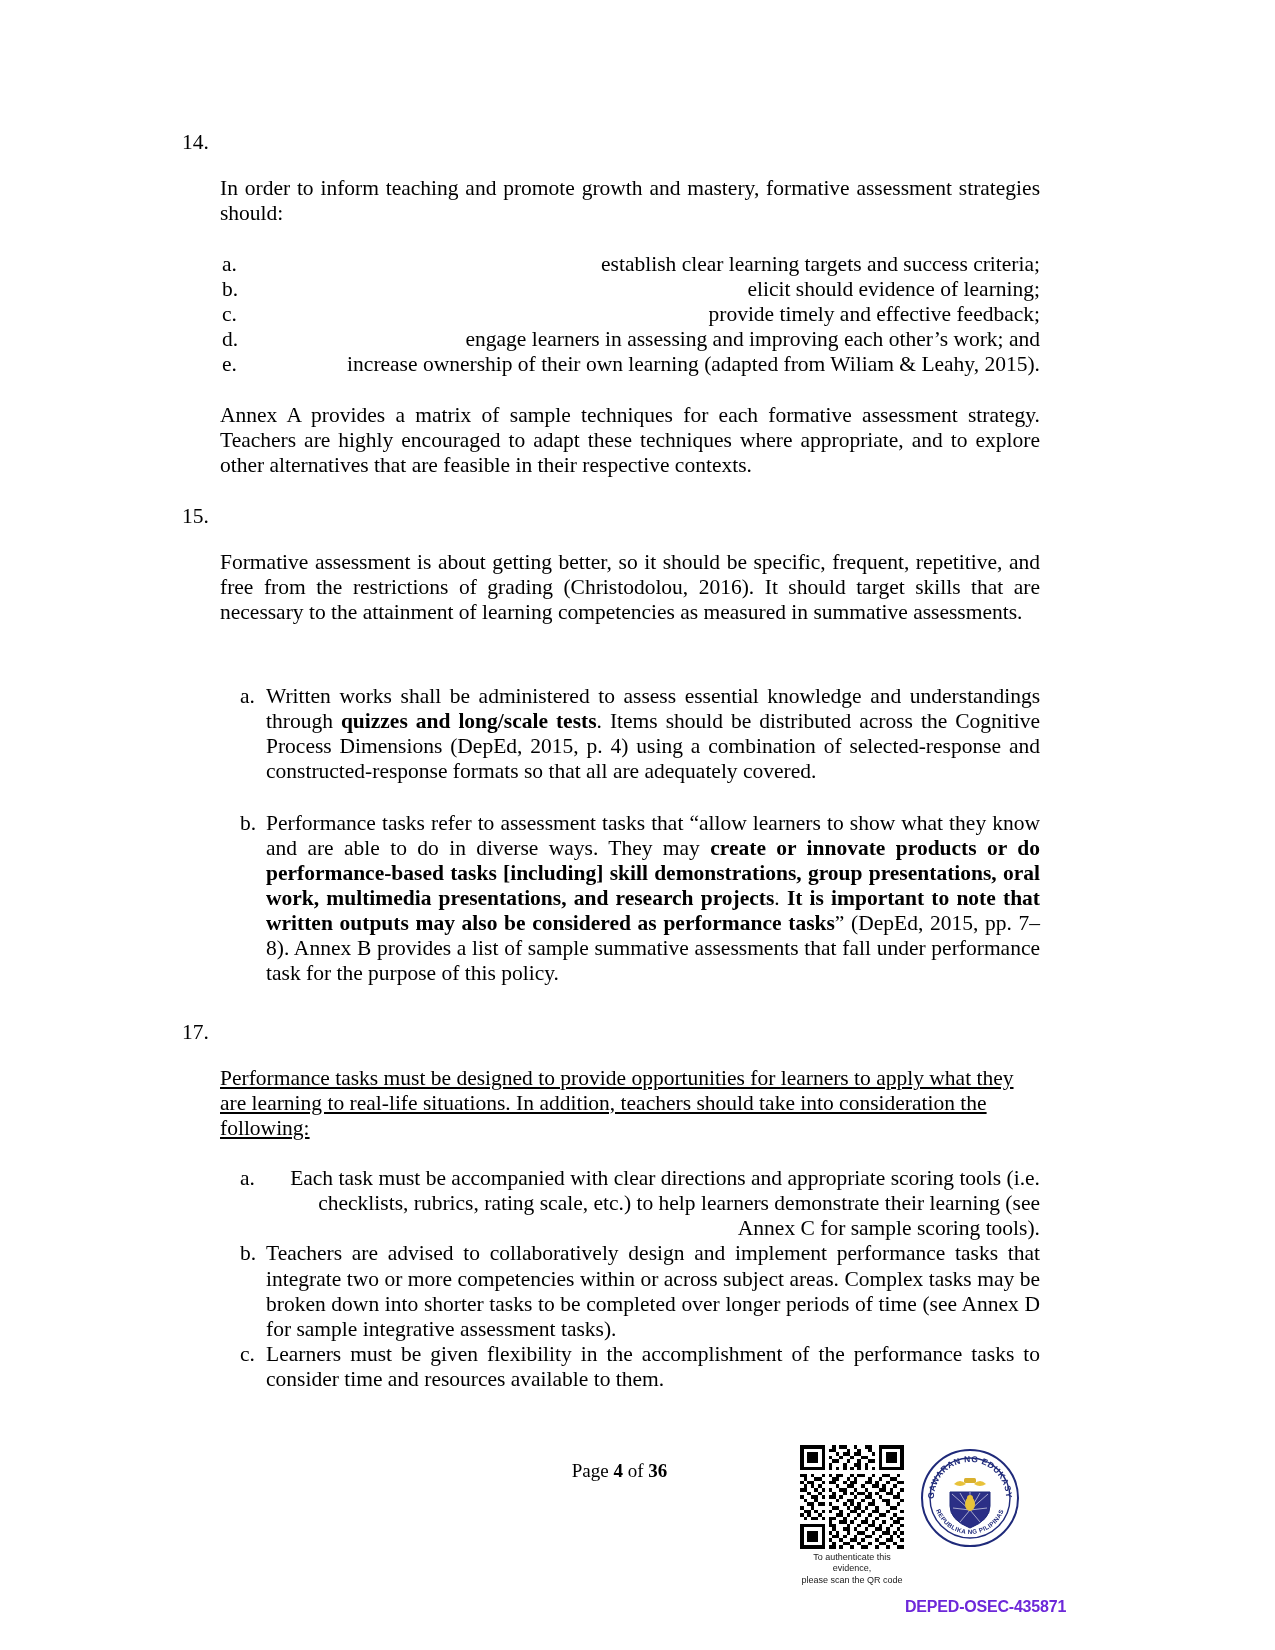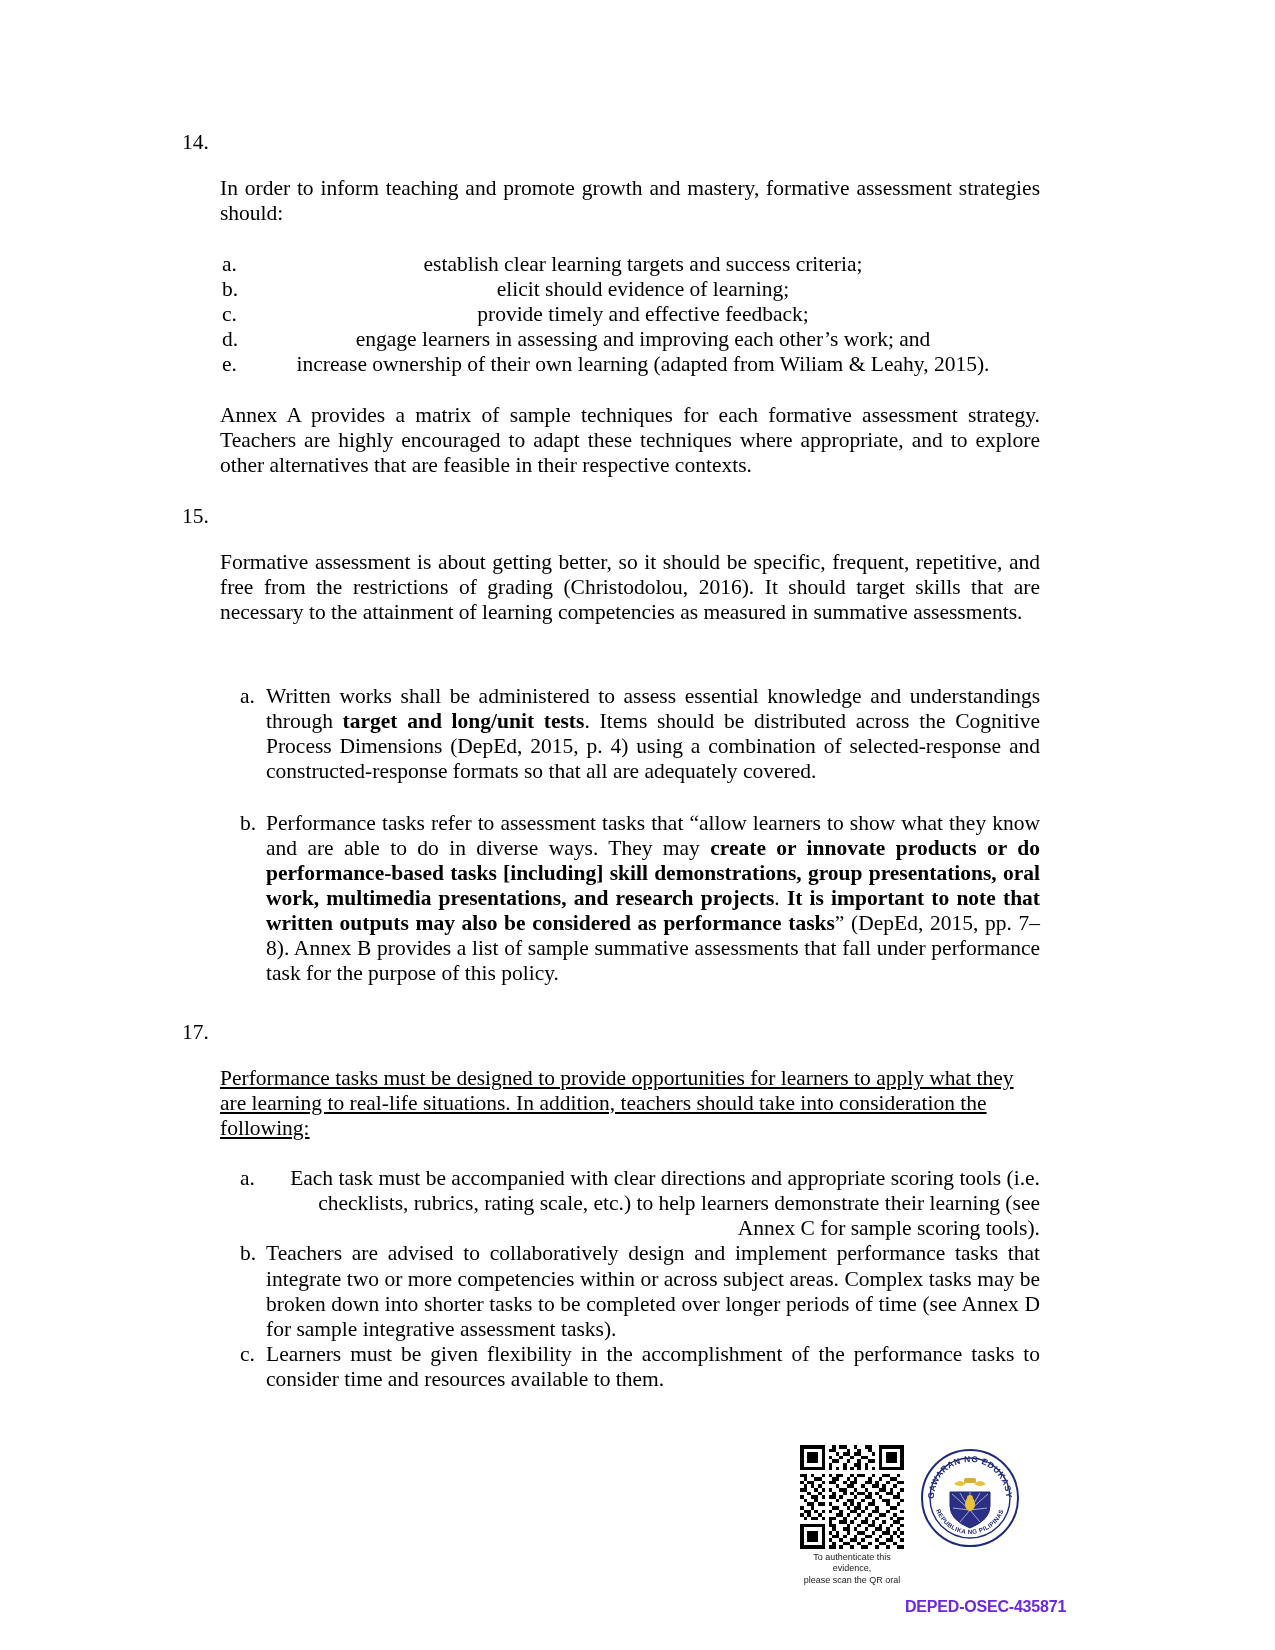--- a/index.html
+++ b/index.html
@@ -58,21 +58,21 @@
     line-height: 1.17;
   }
   .sub-item .marker {
     flex: 0 0 auto;
     width: 48px;
     padding-left: 40px;
     box-sizing: border-box;
   }
   .sub-item .body {
     flex: 1 1 auto;
-    text-align: center;
+    text-align: right;
     margin-left: 16px;
   }
 
   
   .sub2-item {
     display: flex;
     align-items: flex-start;
     font-size: 21.5px;
     line-height: 1.165;
   }
@@ -205,21 +205,21 @@
       <span class="num-body">Formative assessment is about getting better, so it should be specific, frequent, repetitive, and free from the restrictions of grading (Christodolou, 2016). It should target skills that are necessary to the attainment of learning competencies as measured in summative assessments.</span>
     </div>
 
     <div class="block-gap-lg"></div>
 
 
     <div class="block-gap-md"></div>
 
     <div class="sub2-item">
       <span class="marker2">a.</span>
-      <span class="body2"><span>Written works shall be administered to assess essential knowledge and understandings through </span><b>target and long/unit tests</b><span>. Items should be distributed across the Cognitive Process Dimensions (DepEd, 2015, p. 4) using a combination of selected-response and constructed-response formats so that all are adequately covered.</span></span>
+      <span class="body2"><span>Written works shall be administered to assess essential knowledge and understandings through </span><b>quizzes and long/scale tests</b><span>. Items should be distributed across the Cognitive Process Dimensions (DepEd, 2015, p. 4) using a combination of selected-response and constructed-response formats so that all are adequately covered.</span></span>
     </div>
 
     <div class="block-gap-md"></div>
 
     <div class="sub2-item">
       <span class="marker2">b.</span>
       <span class="body2"><span>Performance tasks refer to assessment tasks that “allow learners to show what they know and are able to do in diverse ways. They may </span><b>create or innovate products or do performance-based tasks [including] skill demonstrations, group presentations, oral work, multimedia presentations, and research projects</b><span>. </span><b>It is important to note that written outputs may also be considered as performance tasks</b><span>” (DepEd, 2015, pp. 7–8). Annex B provides a list of sample summative assessments that fall under performance task for the purpose of this policy.</span></span>
     </div>
 
     <div class="block-gap-lg"></div>
@@ -241,20 +241,26 @@
     </div>
     <div class="sub2-item">
       <span class="marker2">c.</span>
       <span class="body2">Learners must be given flexibility in the accomplishment of the performance tasks to consider time and resources available to them.</span>
     </div>
 
   </div>
 
   <div class="footer">
 
+    <div class="page-number">
+      <span>Page</span>
+      <span class="bold">4</span>
+      <span>of</span>
+      <span class="bold">36</span>
+    </div>
 
     <div class="qr-wrap">
       <svg class="qr-code" viewBox="0 0 29 29" shape-rendering="crispEdges">
         <rect width="29" height="29" fill="#ffffff"></rect>
         <g fill="#000000">
 
           <rect x="0" y="0" width="7" height="1"></rect>
             <rect x="0" y="6" width="7" height="1"></rect>
           <rect x="0" y="0" width="1" height="7"></rect>
             <rect x="6" y="0" width="1" height="7"></rect>
@@ -480,21 +486,21 @@
             <rect x="11" y="28" width="1" height="1"></rect>
           <rect x="14" y="28" width="1" height="1"></rect>
             <rect x="17" y="28" width="2" height="1"></rect>
           <rect x="21" y="28" width="1" height="1"></rect>
             <rect x="24" y="28" width="1" height="1"></rect>
           <rect x="27" y="28" width="2" height="1"></rect>
         </g>
       </svg>
       <div class="qr-caption">
         <div>To authenticate this evidence,</div>
-        <div>please scan the QR oral</div>
+        <div>please scan the QR code</div>
       </div>
     </div>
 
     <div class="seal-wrap">
       <svg viewBox="0 0 100 100" width="100" height="100">
         <circle cx="50" cy="50" r="48" fill="#ffffff" stroke="#1f2a7a" stroke-width="2"></circle>
         <circle cx="50" cy="50" r="40" fill="#ffffff" stroke="#1f2a7a" stroke-width="1.4"></circle>
         <path id="sealTop" d="M 50 10 m -36 40 a 36 36 0 0 1 72 0" fill="none"></path>
         <path id="sealBot" d="M 14 50 a 36 36 0 0 0 72 0" fill="none"></path>
         <text font-family="&quot;Liberation Sans&quot;, sans-serif" font-size="8.5" font-weight="bold" fill="#1f2a7a" letter-spacing="0.6">

